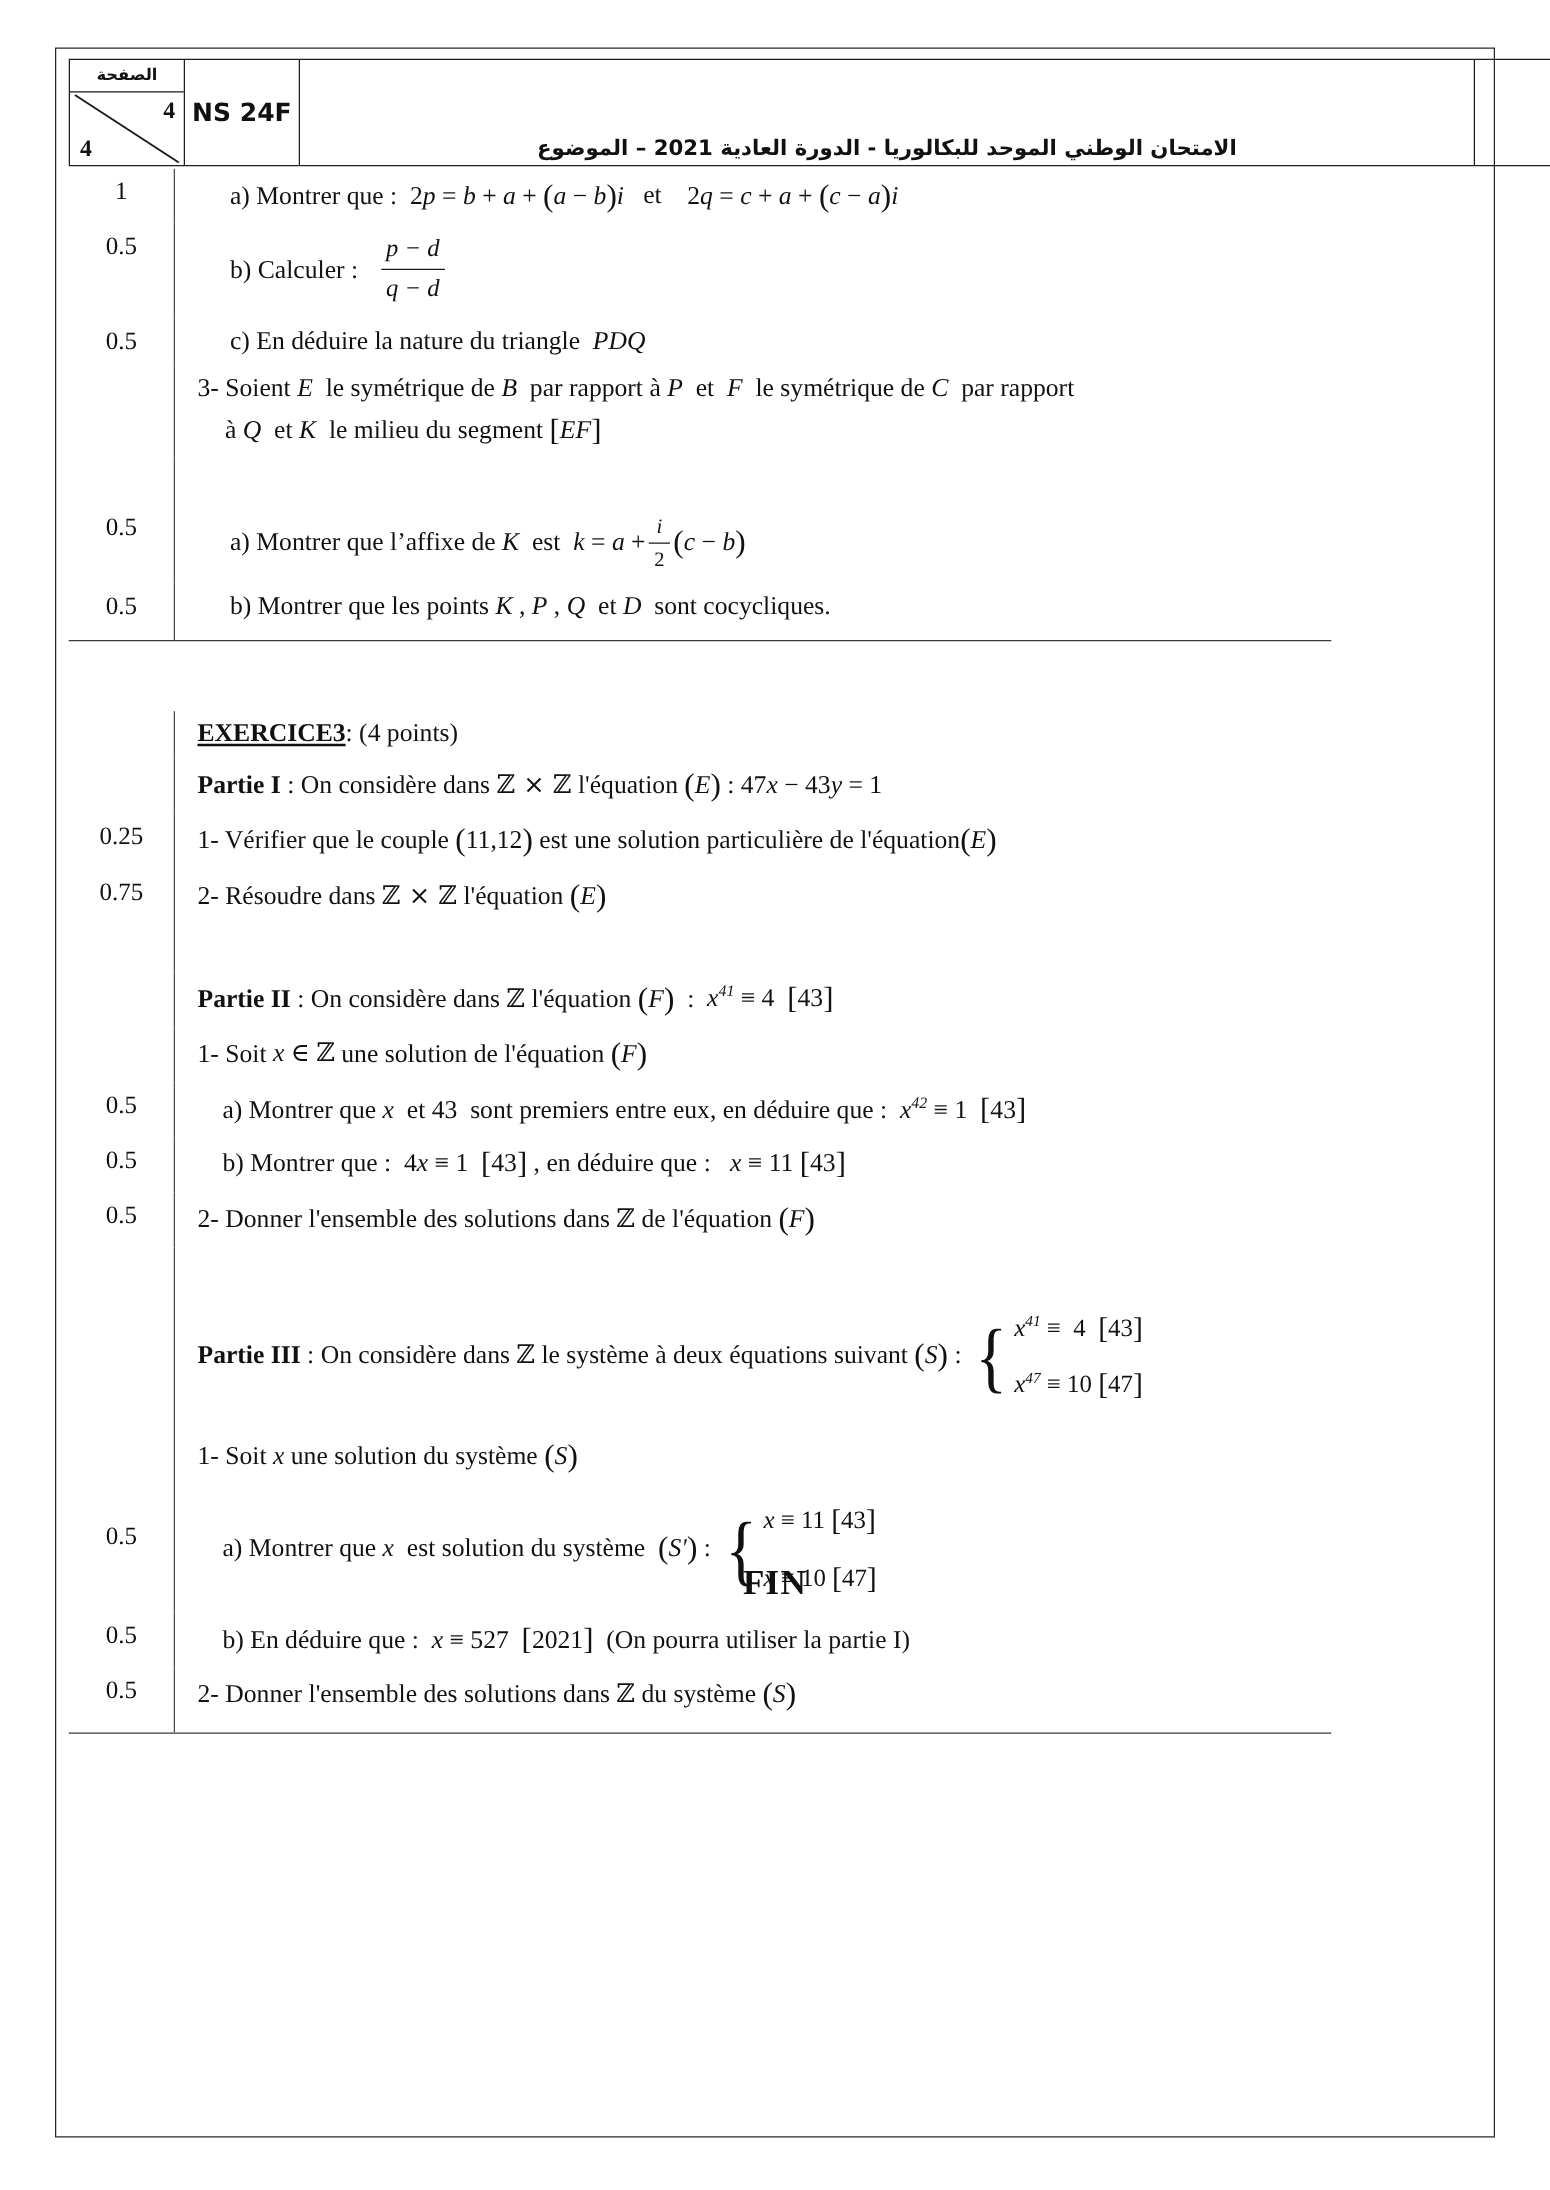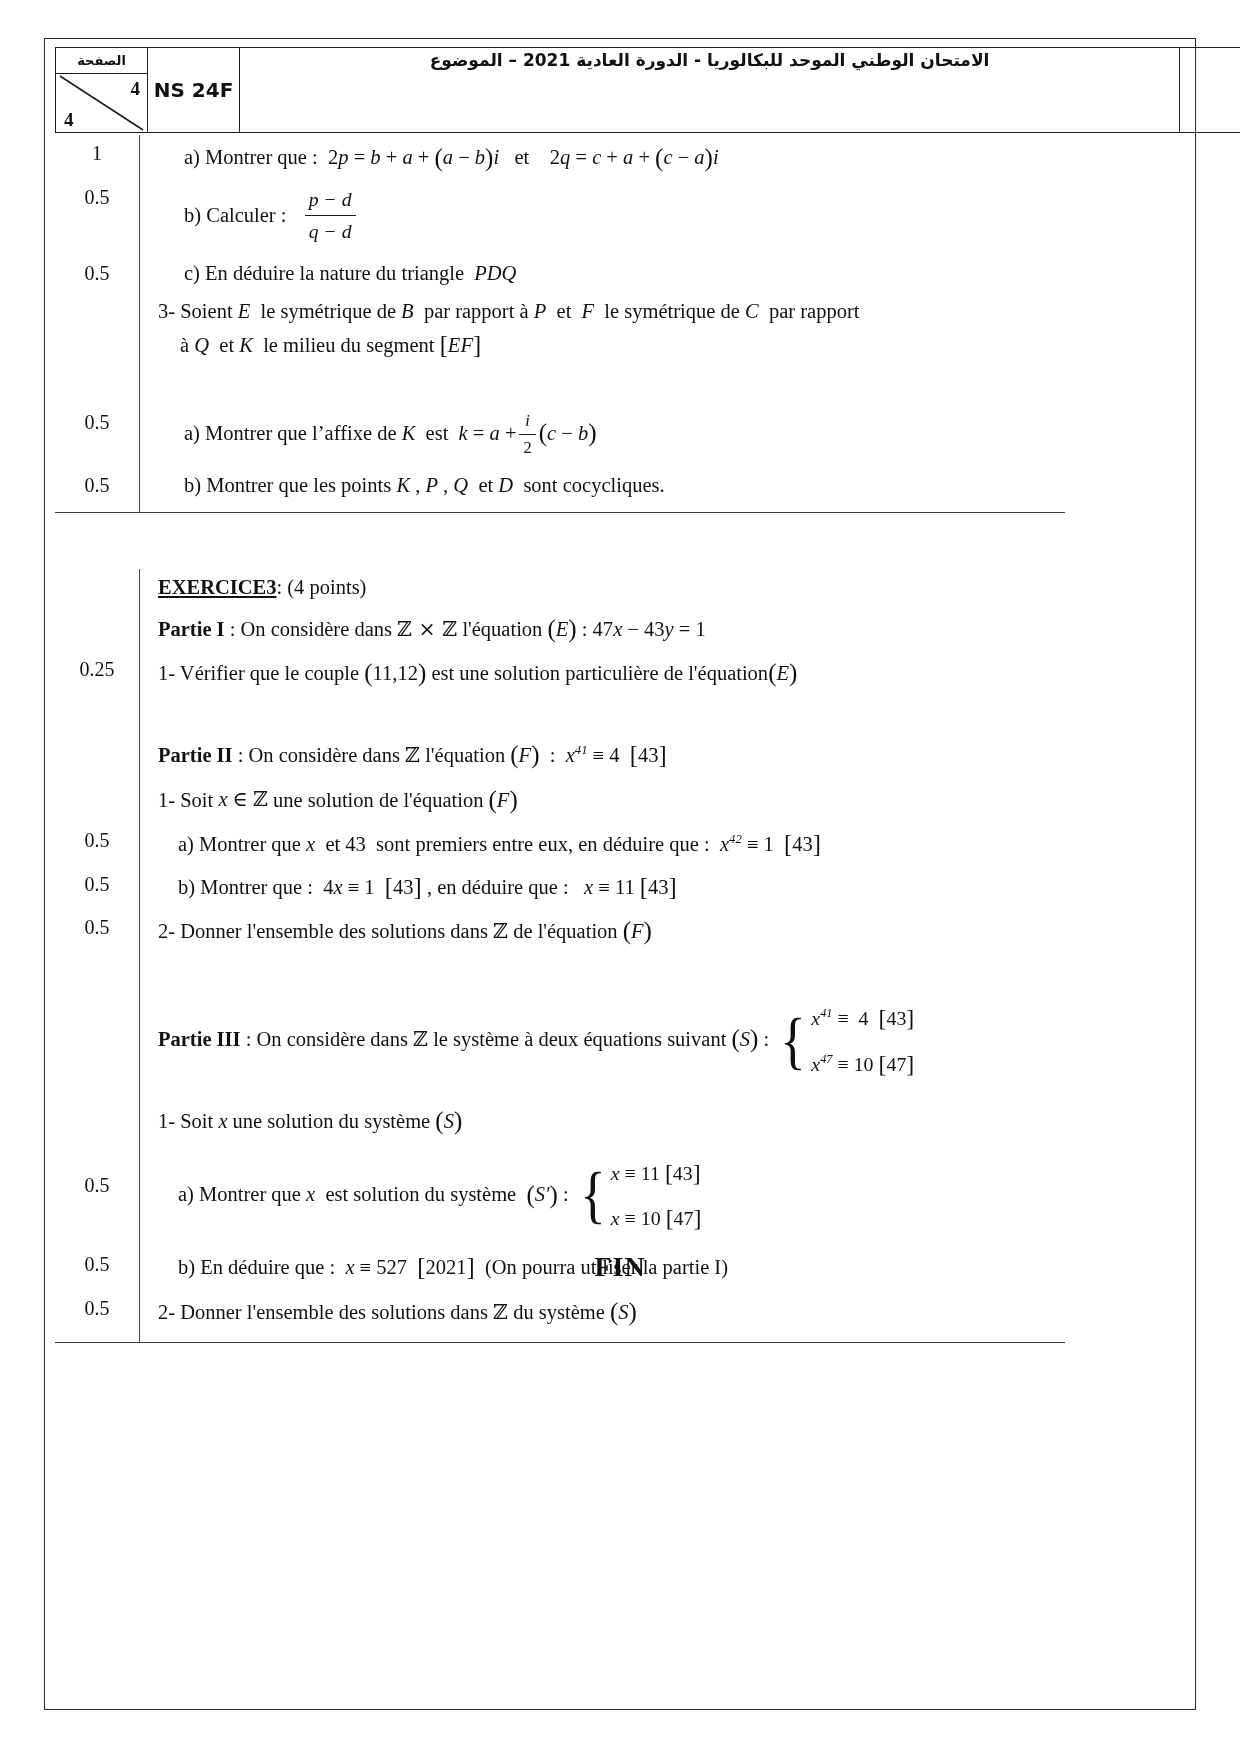--- a/index.html
+++ b/index.html
@@ -92,21 +92,21 @@
     font-weight: bold;
     font-size: 20px;
     box-sizing: border-box;
   }
   .hdr-title {
     flex: 1;
     border-right: 1.6px solid #1d1d1d;
     display: flex;
     flex-direction: column;
     align-items: center;
-    justify-content: flex-start;
+    justify-content: flex-end;
     direction: rtl;
     box-sizing: border-box;
     padding: 0 6px;
   }
   .hdr-title-l1 {
     font-family: "DejaVu Sans", sans-serif;
     font-size: 17px;
     font-weight: bold;
     line-height: 1.5;
   }
@@ -367,20 +367,30 @@
       <div class="row">
         <div class="pts">0.25</div>
         <div class="vline"></div>
         <div class="content">
           <span>1- Vérifier que le couple</span>
           <span class="big-paren">(</span>11,12<span class="big-paren">)</span>
           <span>est une solution particulière de l'équation</span><span class="big-paren">(</span><span class="mi">E</span><span class="big-paren">)</span>
         </div>
       </div>
 
+      <div class="row">
+        <div class="pts">0.75</div>
+        <div class="vline"></div>
+        <div class="content">
+          <span>2- Résoudre dans</span>
+          <span class="bb">ℤ × ℤ</span>
+          <span>l'équation</span>
+          <span class="big-paren">(</span><span class="mi">E</span><span class="big-paren">)</span>
+        </div>
+      </div>
 
       <div class="row spacer-row">
         <div class="pts"></div>
         <div class="vline"></div>
         <div class="content">&nbsp;</div>
       </div>
 
       <div class="row">
         <div class="pts"></div>
         <div class="vline"></div>

